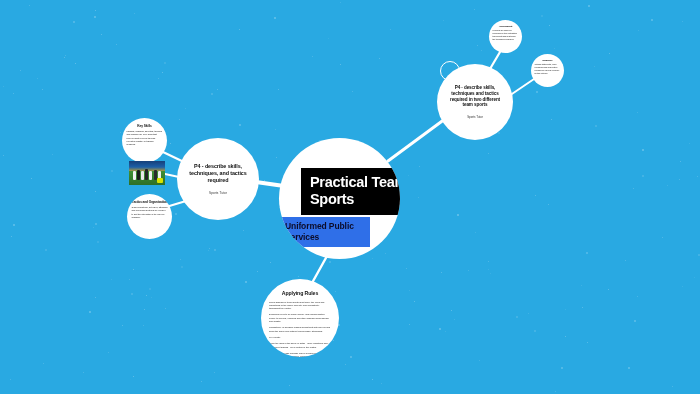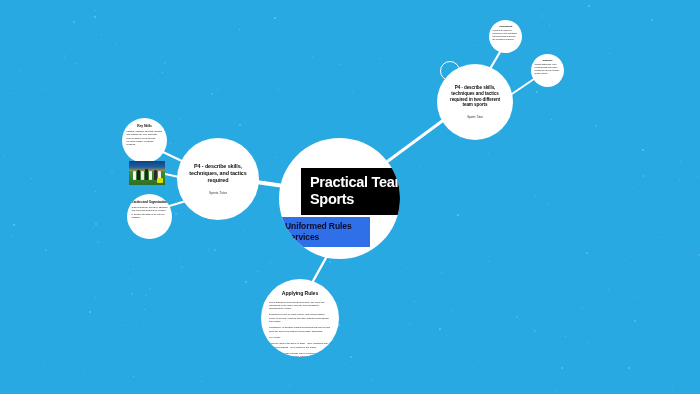--- a/index.html
+++ b/index.html
@@ -466,21 +466,21 @@
 
       <line x1="487" y1="74" x2="500" y2="52" stroke-width="2.2"></line>
       <line x1="506" y1="98" x2="534" y2="79" stroke-width="2"></line>
 
       <line x1="0" y1="183" x2="122" y2="183" stroke-width="3" opacity="0"></line>
     </g>
   </svg>
 
   <div class="node" id="node-central">
     <div id="central-title-box">Practical Team Sports</div>
-    <div id="central-sub-box">Uniformed Rules Services</div>
+    <div id="central-sub-box">Uniformed Public Services</div>
   </div>
 
   <div class="node" id="node-p4-left">
     <div class="node-title">P4 - describe skills, techniques, and tactics required</div>
     <div class="node-byline">Sports Tutor</div>
   </div>
 
   <div class="node" id="node-p4-right">
     <div class="node-title">P4 - describe skills, techniques and tactics required in two different team sports</div>
     <div class="node-byline">Sports Tutor</div>

